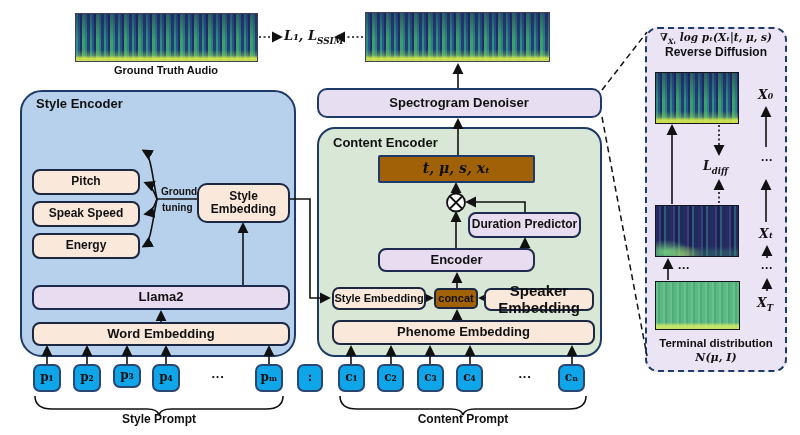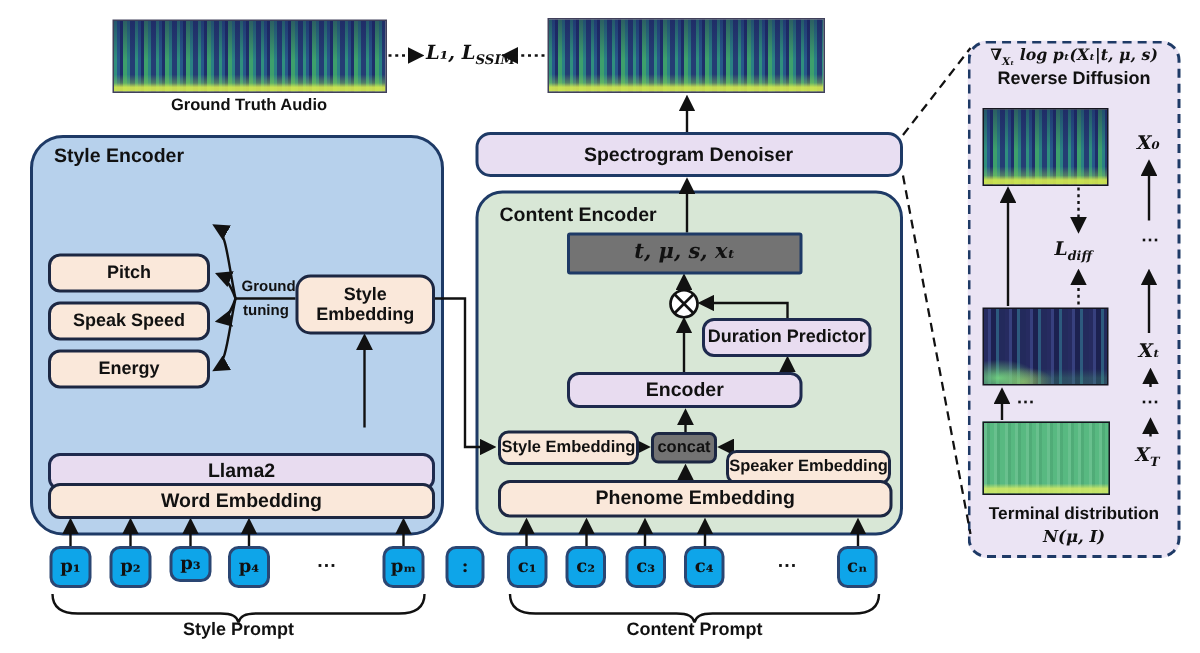--- a/index.html
+++ b/index.html
@@ -7,21 +7,21 @@
          font-family:"Liberation Sans",sans-serif;color:#111;}
   .panel{position:absolute;box-sizing:border-box;border:2px solid #1e3a66;z-index:1;}
   #connectors{position:absolute;left:0;top:0;z-index:2;pointer-events:none;}
   .box{position:absolute;box-sizing:border-box;border:2px solid #1c2742;display:flex;
        align-items:center;justify-content:center;text-align:center;font-weight:bold;
        z-index:3;line-height:1.12;}
   .peach{background:#fae8da;border-radius:8px;}
   .lav{background:#e8dcf0;border-radius:8px;border-color:#1e2a4e;}
   .tok{background:#0ea5e9;border-radius:7px;border-color:#2a4673;
        font-family:"DejaVu Serif",serif;font-size:12px;}
-  .white{background:#737373;}
+  .white{background:#a16207;}
   .lbl{position:absolute;z-index:3;font-weight:bold;white-space:nowrap;}
   .ctr{transform:translateX(-50%);text-align:center;}
   .math{font-family:"DejaVu Serif",serif;font-style:italic;font-weight:bold;}
   sub{font-size:68%;line-height:0;}
   .spec{position:absolute;z-index:3;box-sizing:border-box;}
   .specA{border:1px solid #40405a;
     background:
       linear-gradient(0deg, rgba(213,232,80,.92) 0 6%, rgba(140,205,90,.45) 12%, rgba(0,0,0,0) 24%),
       linear-gradient(180deg, rgba(26,30,90,.50) 0%, rgba(26,30,90,0) 55%),
       repeating-linear-gradient(90deg,#2f8f7e 0 2px,#27588a 2px 4px,#1e2f6a 4px 6px,#3da06c 6px 9px,#2a8184 9px 11px,#243d74 11px 14px);}
@@ -129,32 +129,32 @@
   <div class="lbl math" style="left:284px;top:28px;font-size:13px;"><span>L₁, L</span><sub>SSIM</sub></div>
   <div class="spec specA" style="left:365px;top:12px;width:185px;height:50px;"></div>
 
   <div class="lbl" style="left:36px;top:96px;font-size:13px;">Style Encoder</div>
   <div class="box peach" style="left:32px;top:169px;width:108px;height:26px;font-size:12px;">Pitch</div>
   <div class="box peach" style="left:32px;top:201px;width:108px;height:26px;font-size:12px;">Speak Speed</div>
   <div class="box peach" style="left:32px;top:233px;width:108px;height:26px;font-size:12px;">Energy</div>
   <div class="lbl" style="left:161px;top:186px;font-size:10px;">Ground</div>
   <div class="lbl" style="left:162px;top:202px;font-size:10px;">tuning</div>
   <div class="box peach" style="left:197px;top:183px;width:93px;height:40px;font-size:12px;border-radius:10px;padding:0 6px;">Style Embedding</div>
-  <div class="box lav" style="left:32px;top:302px;width:258px;height:25px;font-size:13px;">Llama2</div>
+  <div class="box lav" style="left:32px;top:285px;width:258px;height:25px;font-size:13px;">Llama2</div>
   <div class="box peach" style="left:32px;top:322px;width:258px;height:24px;font-size:13px;">Word Embedding</div>
 
   <div class="lbl ctr" style="left:459px;top:95px;font-size:13px;">Spectrogram Denoiser</div>
 
   <div class="lbl" style="left:333px;top:135px;font-size:13px;">Content Encoder</div>
   <div class="box white math" style="left:378px;top:155px;width:157px;height:28px;font-size:14px;border-color:#1e3a66;border-radius:2px;font-style:italic;">t, μ, s, xₜ</div>
   <div class="box lav" style="left:468px;top:212px;width:113px;height:26px;font-size:12px;">Duration Predictor</div>
   <div class="box lav" style="left:378px;top:248px;width:157px;height:24px;font-size:13px;">Encoder</div>
   <div class="box peach" style="left:332px;top:287px;width:94px;height:23px;font-size:11px;border-radius:7px;">Style Embedding</div>
   <div class="box white" style="left:434px;top:288px;width:44px;height:21px;font-size:11px;border-radius:5px;">concat</div>
-  <div class="box peach" style="left:484px;top:288px;width:110px;height:23px;font-size:11px;border-radius:7px;margin-top:12px;">Speaker Embedding</div>
+  <div class="box peach" style="left:484px;top:288px;width:110px;height:23px;font-size:15px;border-radius:7px;">Speaker Embedding</div>
   <div class="box peach" style="left:332px;top:320px;width:263px;height:25px;font-size:13px;">Phenome Embedding</div>
 
   <div class="box tok" style="left:33px;top:364px;width:28px;height:28px;">p₁</div>
   <div class="box tok" style="left:73px;top:364px;width:28px;height:28px;">p₂</div>
   <div class="box tok" style="left:113px;top:364px;width:28px;height:24px;">p₃</div>
   <div class="box tok" style="left:152px;top:364px;width:28px;height:28px;">p₄</div>
   <div class="lbl ctr" style="left:218px;top:369px;font-size:13px;">···</div>
   <div class="box tok" style="left:255px;top:364px;width:28px;height:28px;">pₘ</div>
   <div class="box tok" style="left:297px;top:364px;width:26px;height:28px;">:</div>
   <div class="box tok" style="left:338px;top:364px;width:27px;height:28px;">c₁</div>

